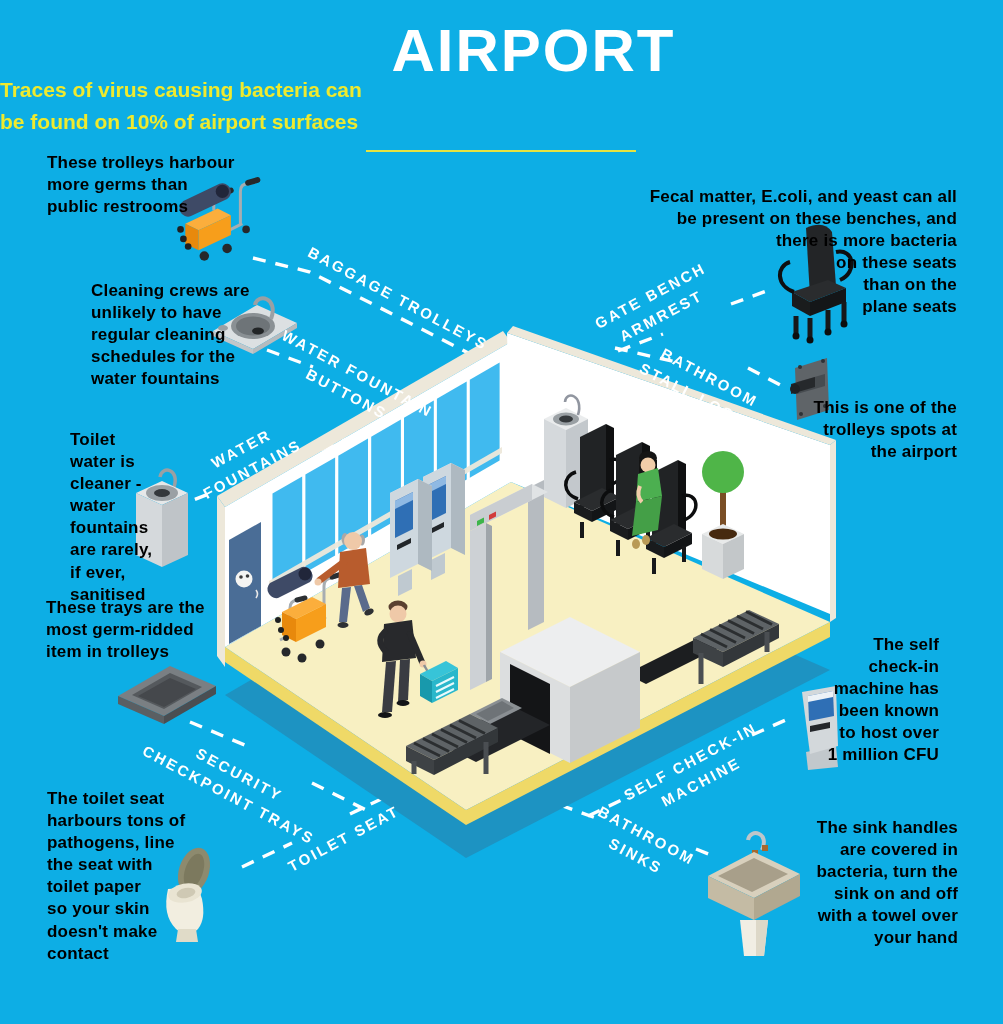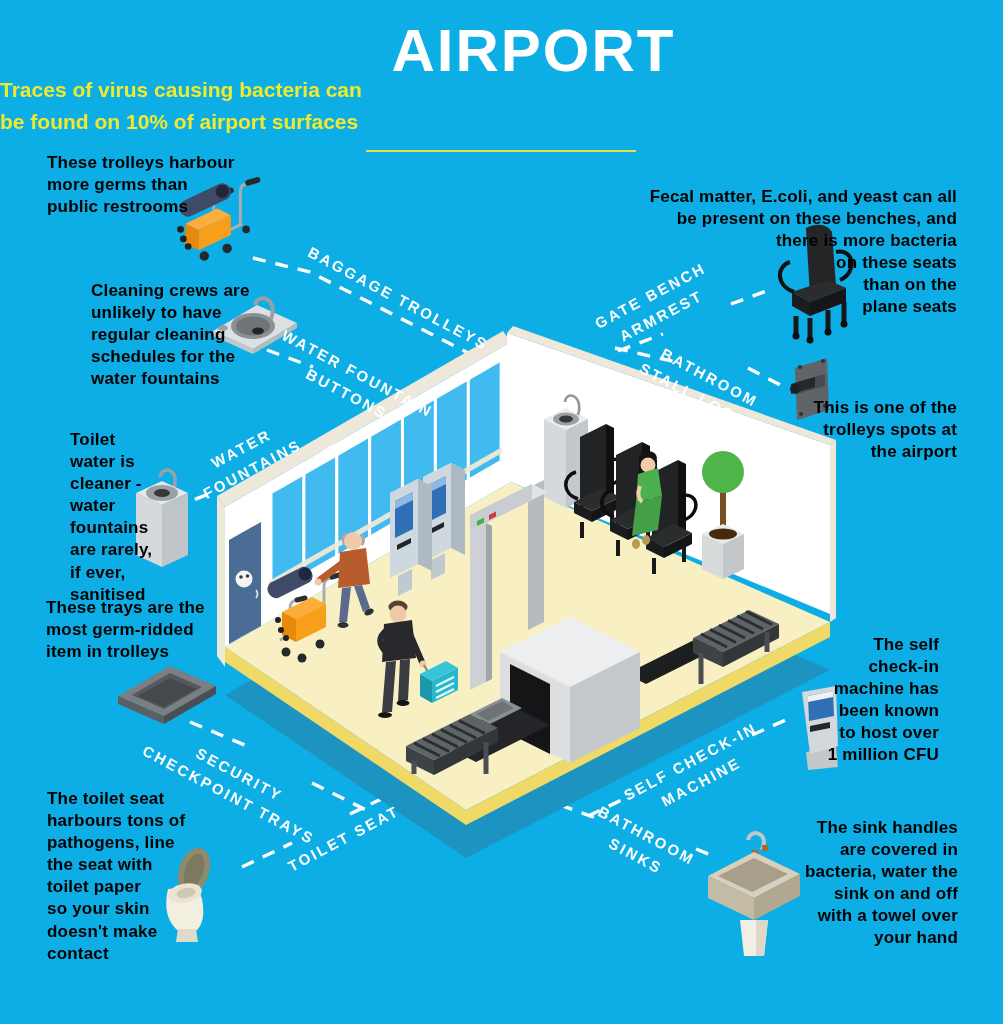--- a/index.html
+++ b/index.html
@@ -393,21 +393,21 @@
 trolleys spots at
 the airport</div>
 <div class="note right" style="right:64px;top:621px;margin-top:13px;">The self
 check-in
 machine has
 been known
 to host over
 1 million CFU</div>
 <div class="note right" style="right:45px;top:817px;">The sink handles
 are covered in
-bacteria, water the
+bacteria, turn the
 sink on and off
 with a towel over
 your hand</div>
 
 <div class="map-label" style="left:398px;top:299px;transform:translate(-50%,-50%) rotate(28deg);">BAGGAGE TROLLEYS</div>
 <div class="map-label" style="left:352px;top:384px;transform:translate(-50%,-50%) rotate(28deg);">WATER FOUNTAIN
 BUTTONS</div>
 <div class="map-label" style="left:247px;top:459px;transform:translate(-50%,-50%) rotate(-28deg);">WATER
 FOUNTAINS</div>
 <div class="map-label" style="left:656px;top:306px;transform:translate(-50%,-50%) rotate(-28deg);">GATE BENCH

